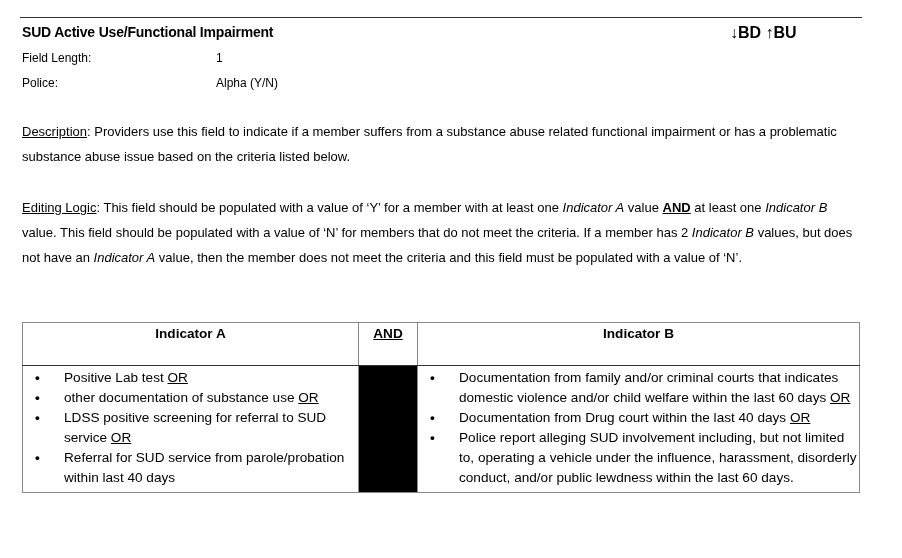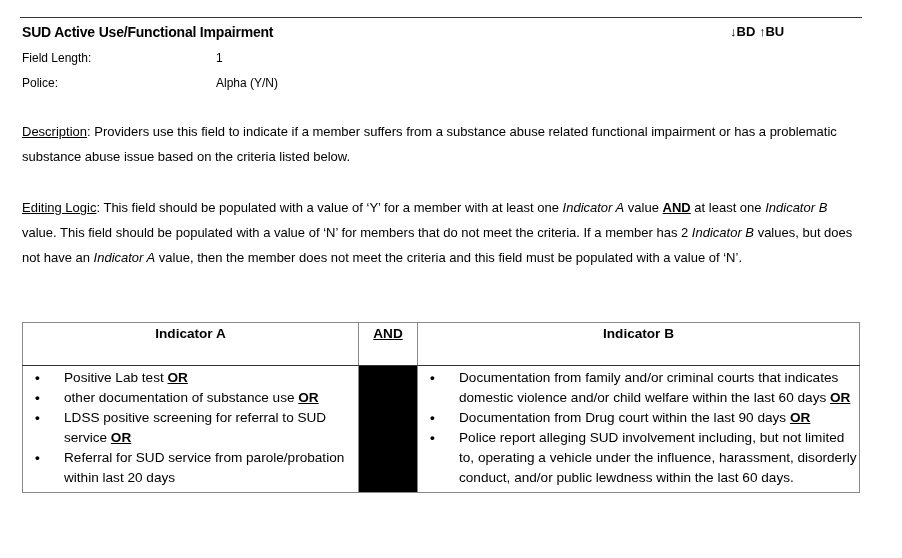--- a/index.html
+++ b/index.html
@@ -1,34 +1,34 @@
 <!DOCTYPE html>
 <html><head>
 <meta charset="utf-8">
 <style>
   html, body { margin: 0; padding: 0; background: #ffffff; }
   body { width: 902px; height: 558px; position: relative; overflow: hidden;
          font-family: "Liberation Sans", sans-serif; color: #000; }
   .rule { position: absolute; left: 20px; top: 17px; width: 842px; height: 1px; background: #333; }
   .title { position: absolute; left: 22px; top: 24px; font-size: 14px; font-weight: bold; letter-spacing: -0.2px; }
-  .nav { position: absolute; left: 730px; top: 24px; font-size: 13px; font-weight: bold; }
+  .nav { position: absolute; left: 730px; top: 24px; font-size: 16px; font-weight: bold; }
   .row { position: absolute; left: 22px; font-size: 12px; }
   .row .val { position: absolute; left: 194px; white-space: nowrap; }
   .para { position: absolute; left: 22px; width: 840px; font-size: 13px; line-height: 25px; }
   .u { text-decoration: underline; }
   table { position: absolute; left: 22px; top: 322px; width: 838px; border-collapse: collapse; font-size: 13.6px; }
   td, th { border: 1.5px solid #888; vertical-align: top; padding: 0; }
   th { height: 39px; font-weight: bold; text-align: center; padding-top: 3px; border-bottom: 1.5px solid #333; }
   .colA { width: 335px; }
   .colAnd { width: 58px; }
   .black { background: #000; }
   ul { list-style: none; margin: 2px 0 4px 0; padding: 0; line-height: 20px; }
   li { position: relative; padding-left: 41px; }
   li::before { content: "•"; position: absolute; left: 12px; font-weight: bold; }
-  .b { font-weight: bold; text-decoration: underline; }
+  .b { font-weight: normal; text-decoration: underline; }
 </style>
 </head>
 <body>
 
 <div class="rule"></div>
 <div class="title">SUD Active Use/Functional Impairment</div>
 <div class="nav">
   <span><span>↓</span><span>BD</span></span>
   <span><span>↑</span><span>BU</span></span>
 </div>
@@ -52,26 +52,26 @@
     <th class="colA">Indicator A</th>
     <th class="colAnd"><span class="u">AND</span></th>
     <th>Indicator B</th>
   </tr>
   <tr>
     <td>
       <ul>
         <li><span>Positive Lab test </span><span class="b">OR</span></li>
         <li><span>other documentation of substance use </span><span class="b">OR</span></li>
         <li><span>LDSS positive screening for referral to SUD service </span><span class="b">OR</span></li>
-        <li><span>Referral for SUD service from parole/probation within last 20 days</span></li>
+        <li><span>Referral for SUD service from parole/probation within last 40 days</span></li>
       </ul>
     </td>
     <td class="black"></td>
     <td>
       <ul>
         <li><span>Documentation from family and/or criminal courts that indicates domestic violence and/or child welfare within the last 60 days </span><span class="b">OR</span></li>
-        <li><span>Documentation from Drug court within the last 90 days </span><span class="b">OR</span></li>
+        <li><span>Documentation from Drug court within the last 40 days </span><span class="b">OR</span></li>
         <li><span>Police report alleging SUD involvement including, but not limited to, operating a vehicle under the influence, harassment, disorderly conduct, and/or public lewdness within the last 60 days.</span></li>
       </ul>
     </td>
   </tr>
 </tbody>
   </table>
 
 </body></html>

